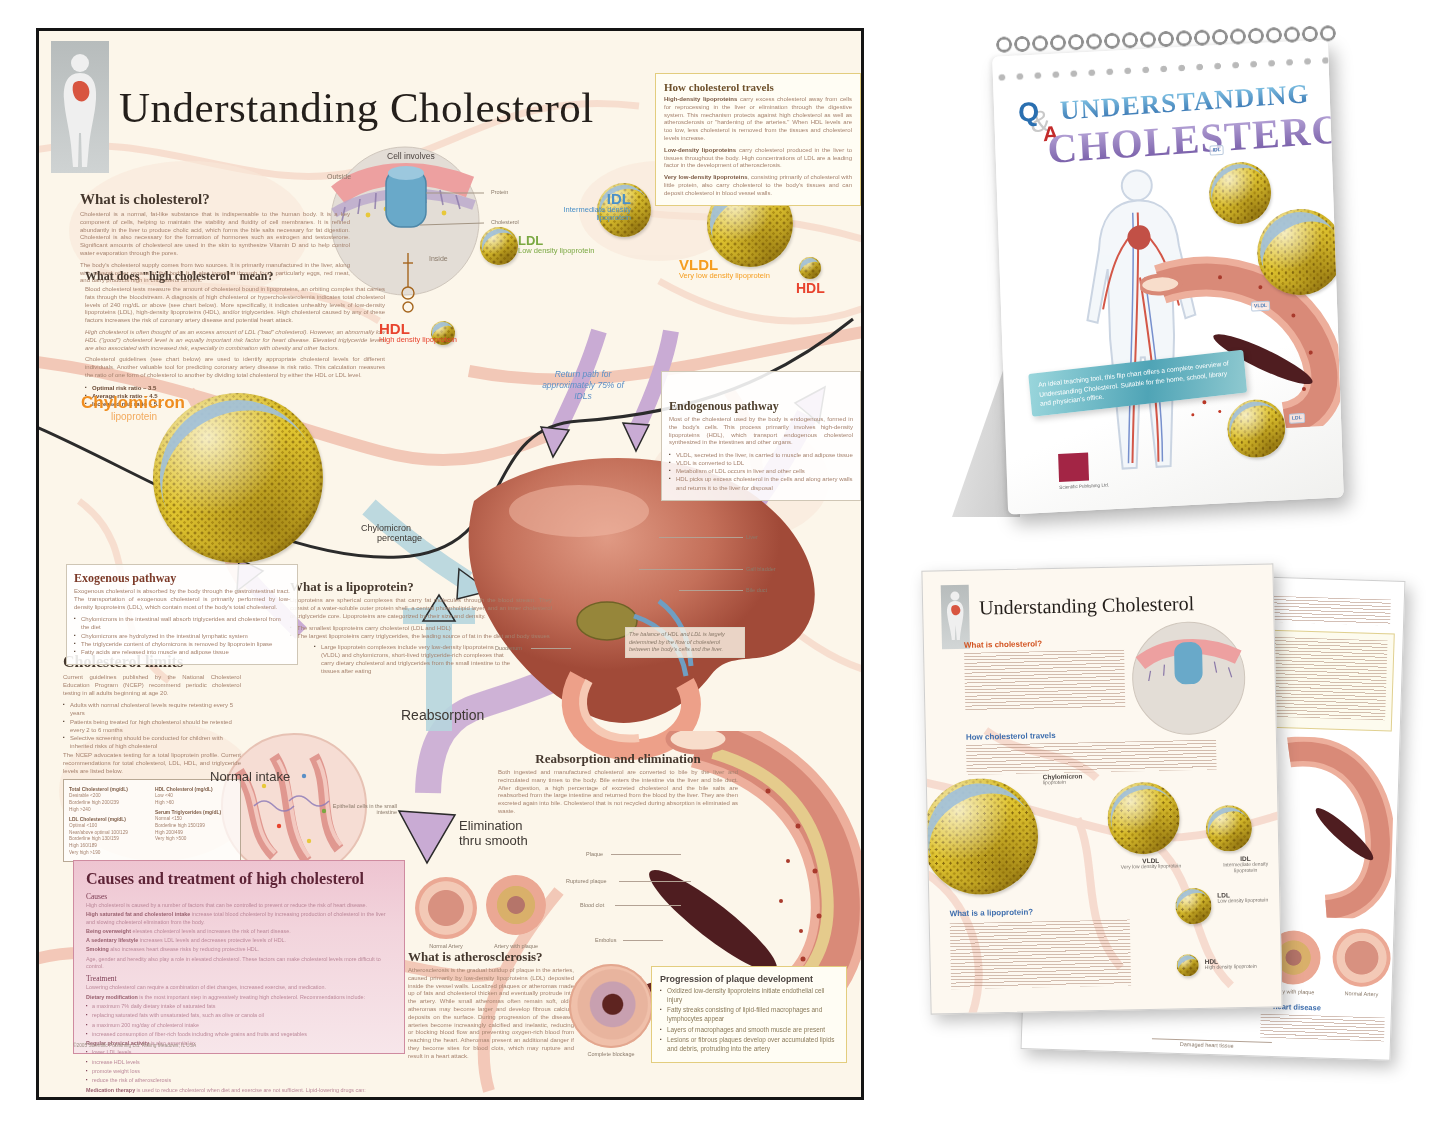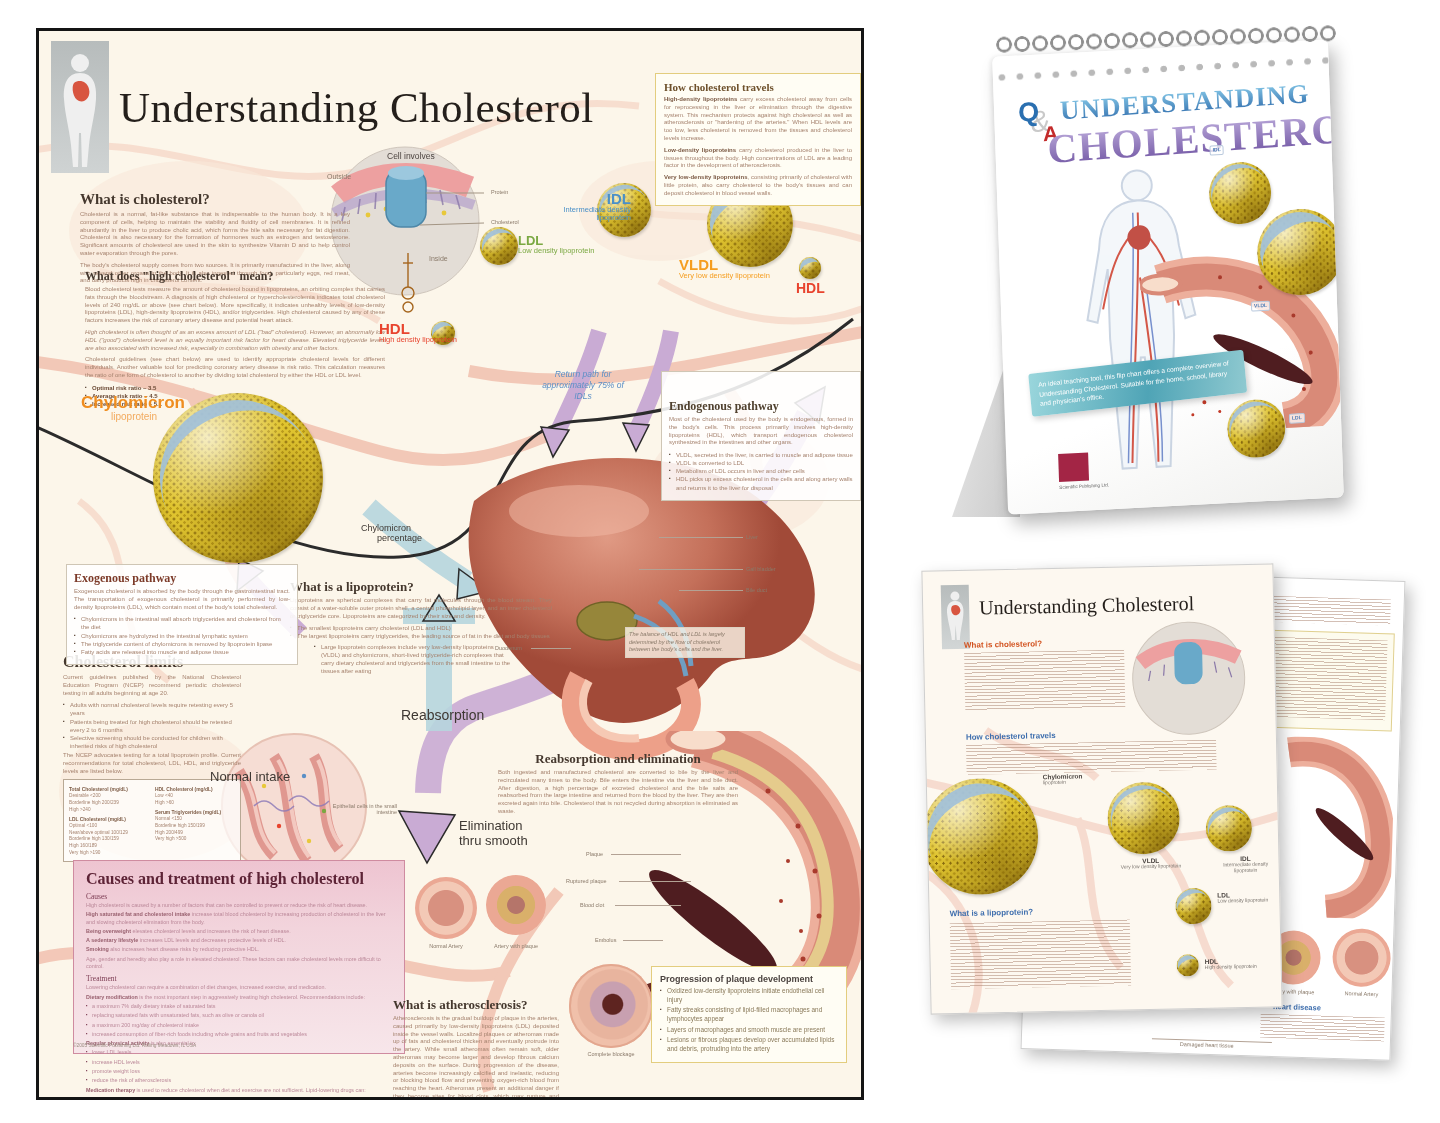--- a/index.html
+++ b/index.html
@@ -466,21 +466,21 @@
     <div class="abs z3 flabel" style="left:541px;top:871px;">Blood clot</div>
     <div class="lead-line z2" style="left:576px;top:874px;width:66px;"></div>
     <div class="abs z3 flabel" style="left:556px;top:906px;">Embolus</div>
     <div class="lead-line z2" style="left:584px;top:909px;width:40px;"></div>
 
     <div class="ring z2" style="left:376px;top:846px;width:62px;height:62px;background:radial-gradient(circle,#d89180 0 40%,#f3c9b6 42% 60%,#eba894 62% 80%,#fae4d6 82%);"></div>
     <div class="abs z2 cap" style="left:366px;top:912px;width:82px;">Normal Artery</div>
     <div class="ring z2" style="left:447px;top:844px;width:60px;height:60px;background:radial-gradient(circle,#b5756a 0 20%,#d9b06a 22% 44%,#eba894 46% 70%,#f6d3c2 72% 88%,#fae4d6 90%);"></div>
     <div class="abs z2 cap" style="left:436px;top:912px;width:82px;">Artery with plaque</div>
 
-    <div class="abs z2" style="left:354px;top:918px;width:166px;margin-top:48px;">
+    <div class="abs z2" style="left:369px;top:918px;width:166px;">
       <div class="serif h2" style="font-size:13px;">What is atherosclerosis?</div>
       <p class="micro">Atherosclerosis is the gradual buildup of plaque in the arteries, caused primarily by low-density lipoproteins (LDL) deposited inside the vessel walls. Localized plaques or atheromas made up of fats and cholesterol thicken and eventually protrude into the artery. While small atheromas often remain soft, older atheromas may become larger and develop fibrous calcium deposits on the surface. During progression of the disease, arteries become increasingly calcified and inelastic, reducing or blocking blood flow and preventing oxygen-rich blood from reaching the heart. Atheromas present an additional danger if they become sites for blood clots, which may rupture and result in a heart attack.</p>
     </div>
 
     <div class="ring z2" style="left:530px;top:933px;width:84px;height:84px;background:radial-gradient(circle at 52% 48%,#5e2420 0 16%,#c8a0b0 18% 36%,#e8b49e 38% 56%,#f0c0aa 58% 76%,#f7ded0 78%);box-shadow:inset 0 0 0 2px #e3a78f;"></div>
     <div class="abs z2 cap" style="left:528px;top:1020px;width:88px;">Complete blockage</div>
 
     <div class="abs z2 ybox" style="left:612px;top:935px;width:178px;">
       <div style="font-size:9px;font-weight:bold;color:#4c4440;margin-bottom:3px;">Progression of plaque development</div>
       <ul class="dots">

